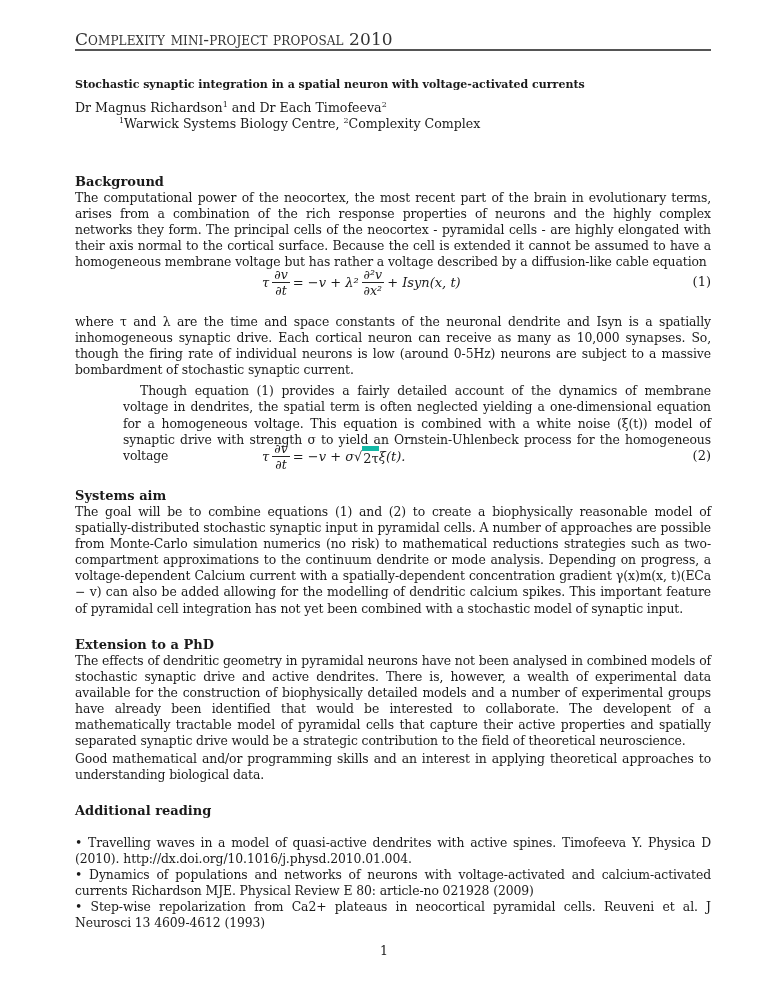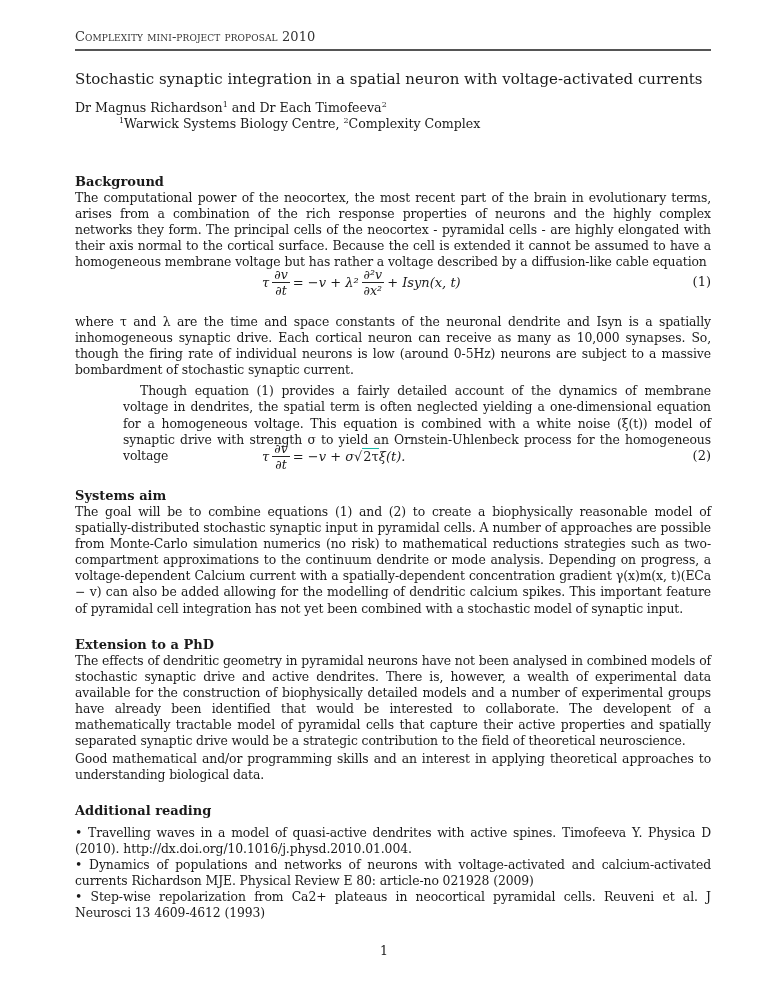--- a/index.html
+++ b/index.html
@@ -1,36 +1,36 @@
 <!DOCTYPE html>
 <html><head>
 <meta charset="utf-8">
 <style>
   html, body { margin: 0; padding: 0; background: #ffffff; }
   body { width: 768px; height: 994px; position: relative; overflow: hidden;
          font-family: "DejaVu Serif", "Liberation Serif", serif; color: #1a1a1a; }
   .page { position: absolute; left: 75px; top: 0; width: 636px; }
-  .running-head { position: absolute; top: 29px; left: 0; font-size: 13px; font-variant: small-caps; letter-spacing: 0.1px; color: #333; }
+  .running-head { position: absolute; top: 29px; left: 0; font-size: 17px; font-variant: small-caps; letter-spacing: 0.1px; color: #333; }
   .head-rule { position: absolute; top: 49px; left: 0; width: 636px; height: 2px; background: #555; }
-  .title { position: absolute; top: 70px; left: 0; font-size: 15px; font-weight: normal; }
+  .title { position: absolute; top: 78px; left: 0; font-size: 11px; font-weight: bold; }
   .authors { position: absolute; top: 100px; left: 0; font-size: 12.6px; }
   .affil { position: absolute; top: 116px; left: 0; font-size: 12.6px; margin-left: 44px; }
   sup { font-size: 8px; vertical-align: 5px; line-height: 0; }
   .section { position: absolute; left: 0; width: 636px; }
   .h { font-weight: bold; font-size: 13px; line-height: 16px; }
   .p { font-size: 12.4px; line-height: 16.1px; text-align: justify; letter-spacing: -0.1px; }
   .p.indent { text-indent: 17px; margin-left: 48px; }
   .eq { position: absolute; left: 0; width: 636px; height: 40px; font-family: "DejaVu Serif", serif; font-size: 13px; }
   .eq .body { position: absolute; top: 0; display: flex; align-items: center; height: 40px; font-style: italic; }
   .eq .num { position: absolute; right: 0; top: 12px; font-style: normal; }
   .frac { display: inline-flex; flex-direction: column; align-items: center; margin: 0 3px; font-size: 12.5px; }
   .frac .n { border-bottom: 1px solid #222; padding: 0 2px; line-height: 15px; }
   .frac .d { line-height: 15px; }
   .up { font-style: normal; }
-  .sqrt { border-top: 1px solid #14b8a6; padding-left: 1px; }
+  .sqrt { border-top: 5px solid #14b8a6; padding-left: 1px; }
   .bullet-list div { margin: 0; }
   .pagenum { position: absolute; top: 943px; left: 380px; font-size: 12.5px; }
 </style>
 </head>
 <body>
 
 <div class="page">
 
   <div class="running-head">Complexity mini-project proposal 2010</div>
   <div class="head-rule"></div>
@@ -97,21 +97,21 @@
     <div class="h">Extension to a PhD</div>
     <div class="p">The effects of dendritic geometry in pyramidal neurons have not been analysed in combined models of stochastic synaptic drive and active dendrites. There is, however, a wealth of experimental data available for the construction of biophysically detailed models and a number of experimental groups have already been identified that would be interested to collaborate. The developent of a mathematically tractable model of pyramidal cells that capture their active properties and spatially separated synaptic drive would be a strategic contribution to the field of theoretical neuroscience.</div>
   </div>
 
   <div class="section" style="top:751px">
     <div class="p">Good mathematical and/or programming skills and an interest in applying theoretical approaches to understanding biological data.</div>
   </div>
 
   <div class="section" style="top:803px">
     <div class="h">Additional reading</div>
-    <div class="bullet-list" style="margin-top:6px">
+    <div class="bullet-list" style="margin-top:16px">
       <div class="p">• Travelling waves in a model of quasi-active dendrites with active spines. Timofeeva Y. Physica D (2010). http://dx.doi.org/10.1016/j.physd.2010.01.004.</div>
       <div class="p">• Dynamics of populations and networks of neurons with voltage-activated and calcium-activated currents Richardson MJE. Physical Review E 80: article-no 021928 (2009)</div>
       <div class="p">• Step-wise repolarization from Ca2+ plateaus in neocortical pyramidal cells. Reuveni et al. J Neurosci 13 4609-4612 (1993)</div>
     </div>
   </div>
 
 </div>
 
 <div class="pagenum">1</div>
 

